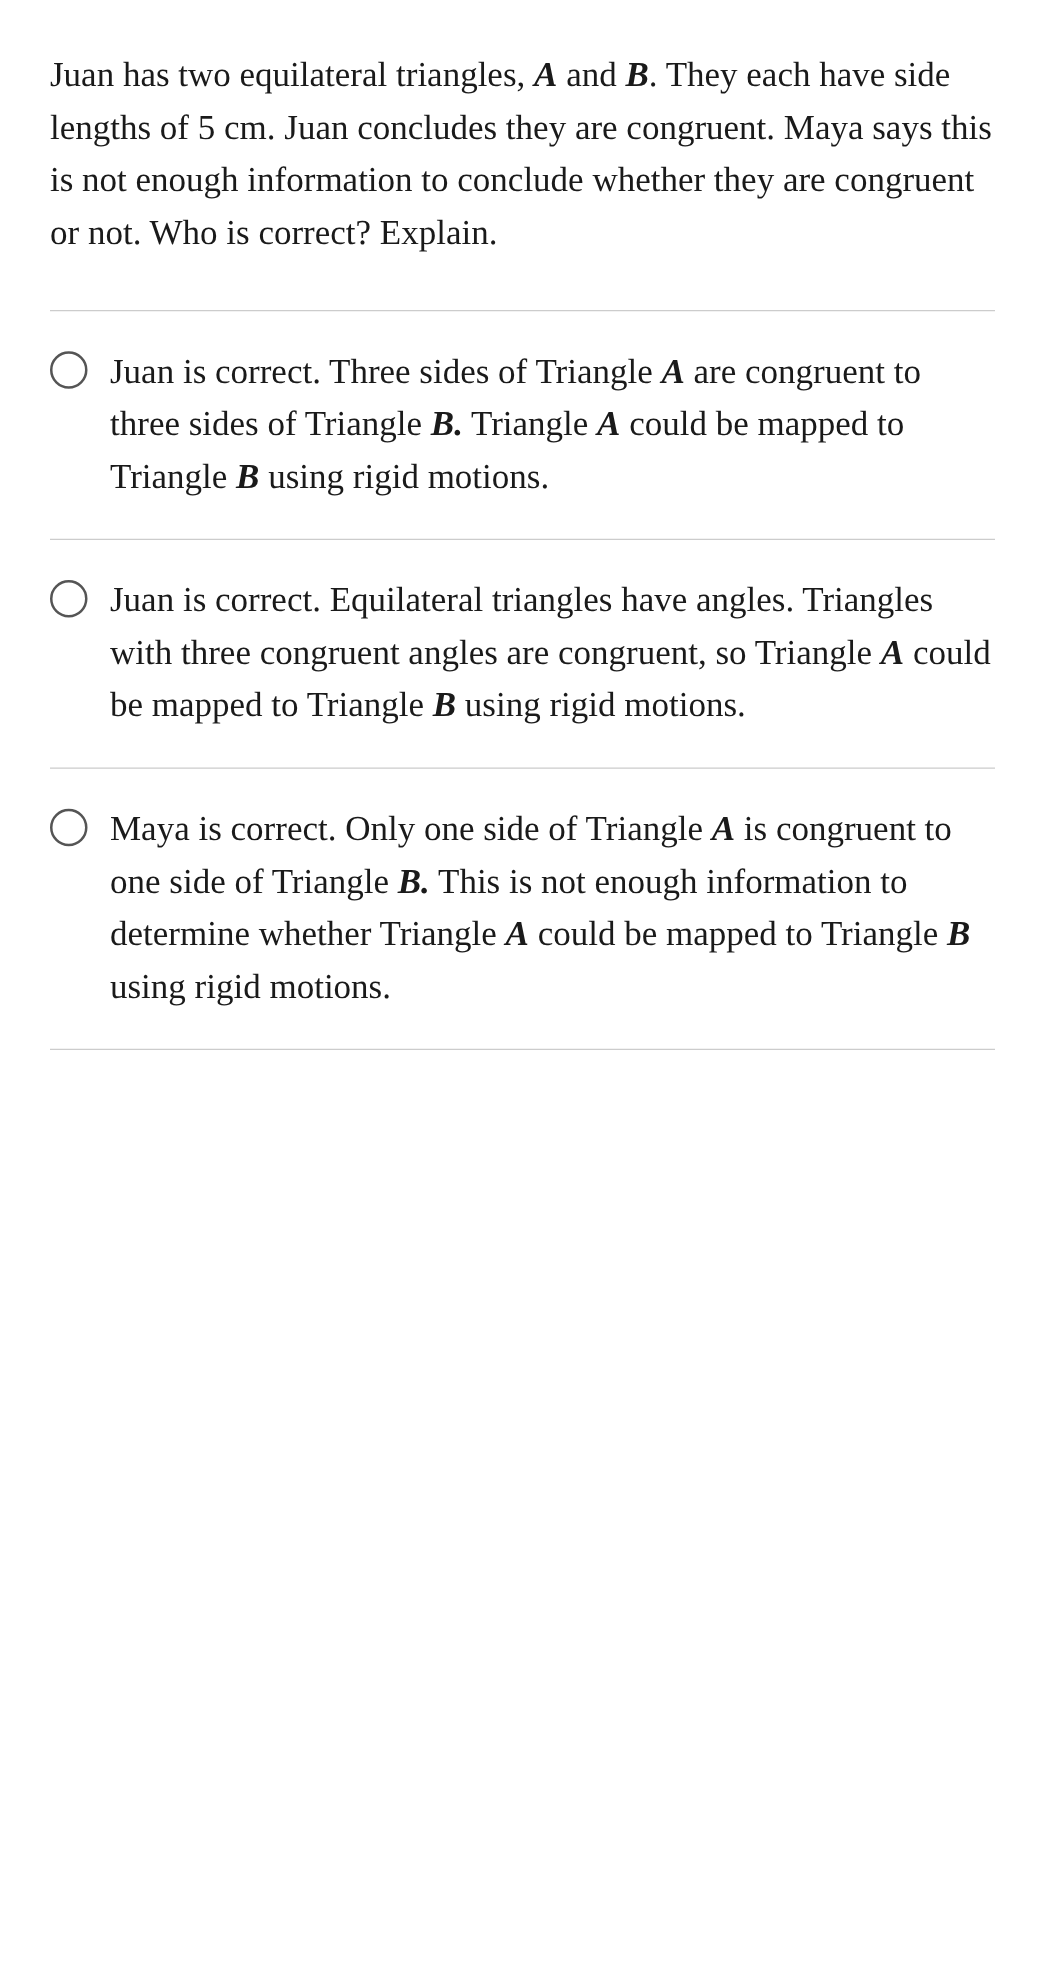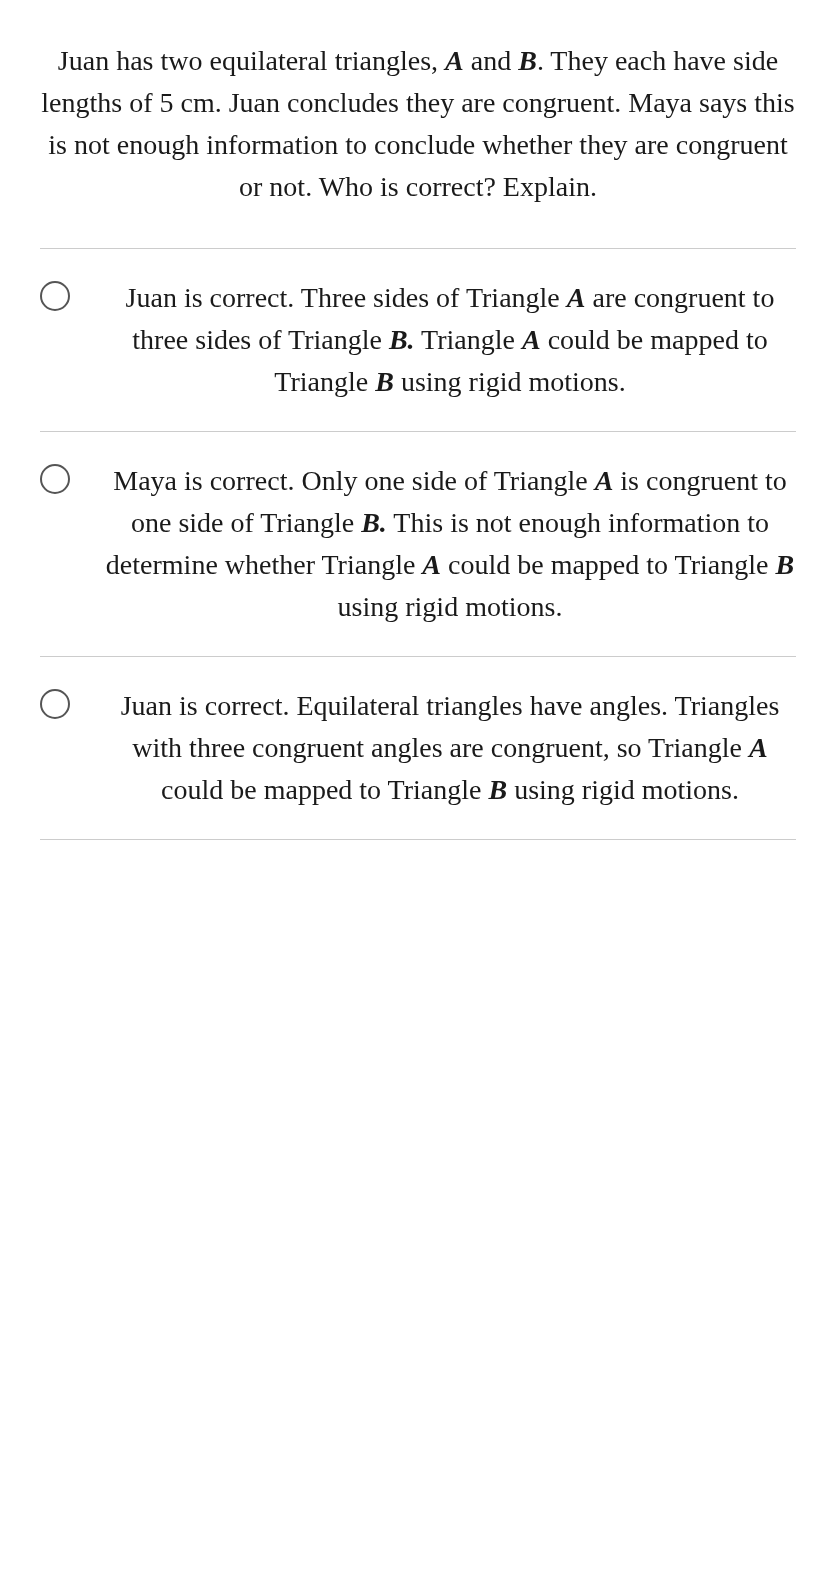--- a/index.html
+++ b/index.html
@@ -1,19 +1,18 @@
 <!DOCTYPE html>
 <html><head>
   <meta charset="utf-8">
   <style>
     * {
       box-sizing: border-box;
       margin: 0;
       padding: 0;
-      text-align: center;
     }
 
     body {
       background: #ffffff;
       font-family: Georgia, 'Times New Roman', serif;
       font-size: 28px;
       line-height: 1.45;
       color: #1a1a1a;
       width: 836px;
       min-height: 1578px;
@@ -35,21 +34,21 @@
 
     .options-container {
       border-top: 1.5px solid #cccccc;
     }
 
     .option-item {
       display: flex;
       align-items: flex-start;
       padding: 28px 0 28px 0;
       border-bottom: 1.5px solid #cccccc;
-      gap: 34px;
+      gap: 18px;
     }
 
     .radio-circle {
       flex-shrink: 0;
       width: 30px;
       height: 30px;
       border-radius: 50%;
       border: 2px solid #555555;
       background: #ffffff;
       margin-top: 4px;
@@ -81,26 +80,26 @@
     <div class="option-item">
       <span class="radio-circle"></span>
       <div class="option-text">
         Juan is correct. Three sides of Triangle <span class="bold">A</span> are congruent to three sides of Triangle <span class="bold">B.</span> Triangle <span class="bold">A</span> could be mapped to Triangle <span class="bold">B</span> using rigid motions.
       </div>
     </div>
 
     <div class="option-item">
       <span class="radio-circle"></span>
       <div class="option-text">
-        Maya is correct. Only one side of Triangle <span class="bold">A</span> is congruent to one side of Triangle <span class="bold">B.</span> This is not enough information to determine whether Triangle <span class="bold">A</span> could be mapped to Triangle <span class="bold">B</span> using rigid motions.
+        Juan is correct. Equilateral triangles have angles. Triangles with three congruent angles are congruent, so Triangle <span class="bold">A</span> could be mapped to Triangle <span class="bold">B</span> using rigid motions.
       </div>
     </div>
 
     <div class="option-item">
       <span class="radio-circle"></span>
       <div class="option-text">
-        Juan is correct. Equilateral triangles have angles. Triangles with three congruent angles are congruent, so Triangle <span class="bold">A</span> could be mapped to Triangle <span class="bold">B</span> using rigid motions.
+        Maya is correct. Only one side of Triangle <span class="bold">A</span> is congruent to one side of Triangle <span class="bold">B.</span> This is not enough information to determine whether Triangle <span class="bold">A</span> could be mapped to Triangle <span class="bold">B</span> using rigid motions.
       </div>
     </div>
 
 
   </div>
 </div>
 
 </body></html>

